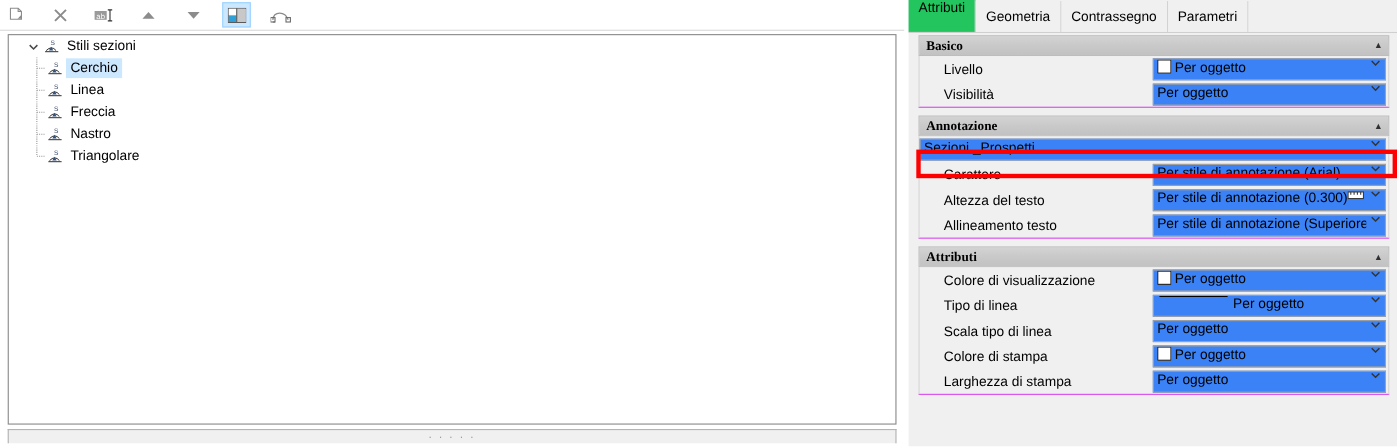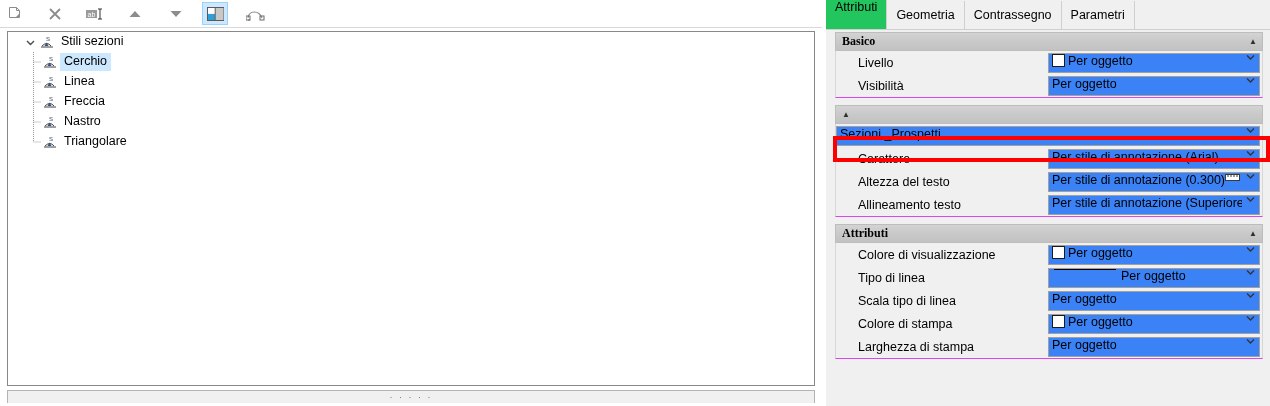--- a/index.html
+++ b/index.html
@@ -434,20 +434,21 @@
                   <svg width="9" height="7" viewBox="0 0 9 7">
                     <path d="M1 1.5 L4.5 5 L8 1.5" stroke="#333333" stroke-width="1.3" fill="none"></path>
                   </svg>
                 </span>
               </div>
             </div>
           </div>
         </div>
         <div class="section">
           <div class="section-header">
+            <span class="sh-title">Annotazione</span>
             <span class="sh-arrow">▲</span>
           </div>
           <div class="section-body">
             <div class="prow">
               <div class="pvalue">
                 <span class="vtext">Sezioni _Prospetti</span>
                 <span class="chev">
                   <svg width="9" height="7" viewBox="0 0 9 7">
                     <path d="M1 1.5 L4.5 5 L8 1.5" stroke="#333333" stroke-width="1.3" fill="none"></path>
                   </svg>

